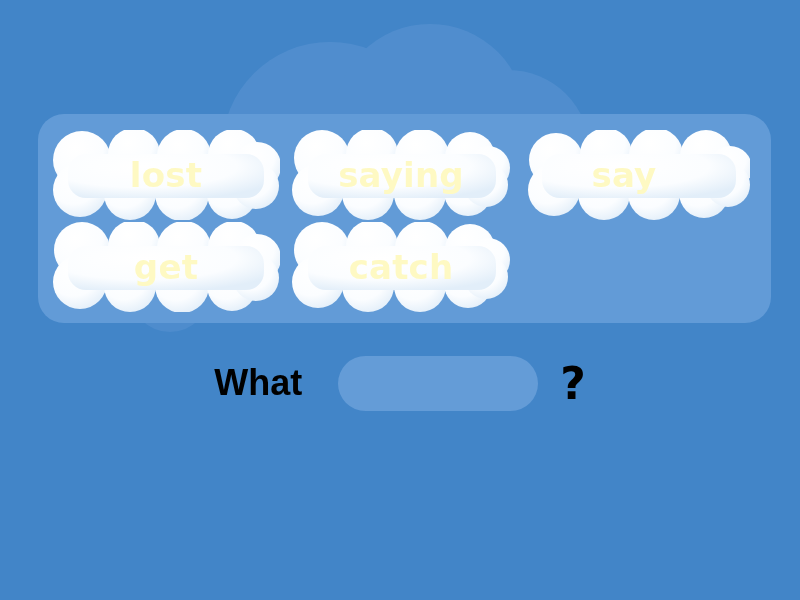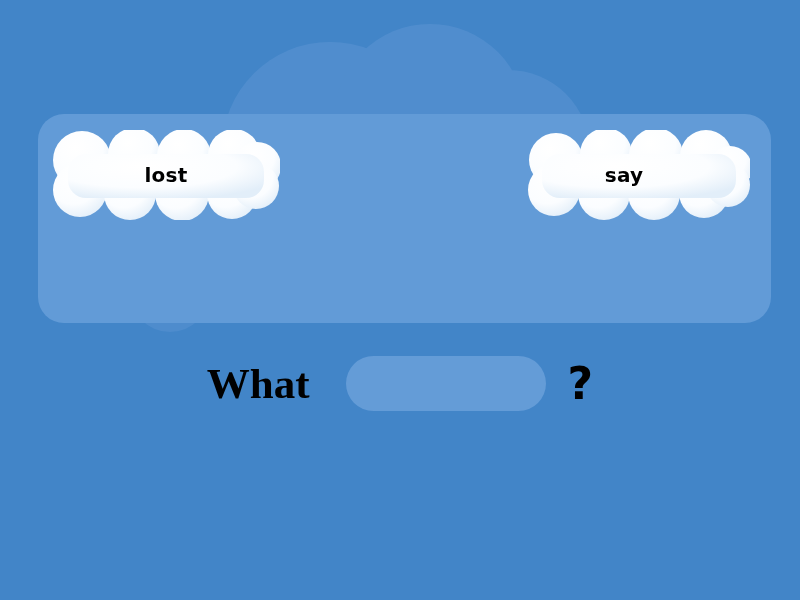--- a/index.html
+++ b/index.html
@@ -60,22 +60,22 @@
     position: absolute;
     left: 0;
     top: 0;
     width: 100%;
     height: 100%;
     display: flex;
     align-items: center;
     justify-content: center;
     font-family: "DejaVu Sans", sans-serif;
     font-weight: bold;
-    font-size: 20px;
-    color: #000000;
+    font-size: 34px;
+    color: #fef9c3;
     letter-spacing: 0.2px;
     user-select: none;
   }
 
   
   #tile-0 { left: 52px;  top: 130px; width: 228px; height: 90px; }
   #tile-1 { left: 292px; top: 130px; width: 218px; height: 90px; }
   #tile-2 { left: 528px; top: 130px; width: 222px; height: 90px; }
   #tile-3 { left: 52px;  top: 222px; width: 228px; height: 90px; }
   #tile-4 { left: 292px; top: 222px; width: 218px; height: 90px; }
@@ -88,23 +88,23 @@
     position: absolute;
     left: 0;
     top: 340px;
     width: 800px;
     height: 86px;
     display: flex;
     align-items: center;
     justify-content: center;
   }
   .sentence-word {
-    font-family: Liberation Serif, serif;
+    font-family: Liberation Sans, sans-serif;
     font-weight: bold;
-    font-size: 43px;
+    font-size: 36px;
     color: #000000;
     letter-spacing: 0px;
     margin-right: 20px;
     user-select: none;
     white-space: pre;
   }
   #sentence-blank {
     width: 200px;
     height: 55px;
     background: #649cd7;
@@ -173,41 +173,95 @@
         <circle cx="78" cy="64" r="26"></circle>
         <circle cx="130" cy="64" r="27"></circle>
         <circle cx="180" cy="64" r="25"></circle>
         <circle cx="204" cy="56" r="23"></circle>
         <rect x="16" y="24" width="196" height="44" rx="18"></rect>
       </g>
     </svg>
     <div class="tile-label">lost</div>
   </div>
 
+  <div class="tile" id="tile-1">
+    <svg width="218" height="90" viewBox="0 0 218 90" xmlns="http://www.w3.org/2000/svg">
+      <g fill="url(#puffGrad)">
+        <circle cx="30" cy="28" r="28"></circle>
+        <circle cx="80" cy="24" r="26"></circle>
+        <circle cx="130" cy="26" r="27"></circle>
+        <circle cx="178" cy="27" r="25"></circle>
+        <circle cx="196" cy="38" r="22"></circle>
+        <circle cx="26" cy="60" r="26"></circle>
+        <circle cx="76" cy="64" r="26"></circle>
+        <circle cx="128" cy="64" r="26"></circle>
+        <circle cx="176" cy="62" r="24"></circle>
+        <circle cx="194" cy="55" r="22"></circle>
+        <rect x="16" y="24" width="188" height="44" rx="18"></rect>
+      </g>
+    </svg>
+    <div class="tile-label">saying</div>
+  </div>
 
   <div class="tile" id="tile-2">
     <svg width="222" height="90" viewBox="0 0 222 90" xmlns="http://www.w3.org/2000/svg">
       <g fill="url(#puffGrad)">
         <circle cx="28" cy="30" r="27"></circle>
         <circle cx="78" cy="24" r="26"></circle>
         <circle cx="128" cy="25" r="27"></circle>
         <circle cx="178" cy="26" r="26"></circle>
         <circle cx="202" cy="38" r="22"></circle>
         <circle cx="26" cy="60" r="26"></circle>
         <circle cx="76" cy="64" r="26"></circle>
         <circle cx="126" cy="64" r="26"></circle>
         <circle cx="176" cy="63" r="25"></circle>
         <circle cx="200" cy="55" r="22"></circle>
         <rect x="14" y="24" width="194" height="44" rx="18"></rect>
       </g>
     </svg>
     <div class="tile-label">say</div>
   </div>
 
-
+  <div class="tile" id="tile-3">
+    <svg width="228" height="90" viewBox="0 0 228 90" xmlns="http://www.w3.org/2000/svg">
+      <g fill="url(#puffGrad)">
+        <circle cx="30" cy="28" r="28"></circle>
+        <circle cx="82" cy="24" r="26"></circle>
+        <circle cx="132" cy="26" r="27"></circle>
+        <circle cx="182" cy="25" r="26"></circle>
+        <circle cx="205" cy="36" r="24"></circle>
+        <circle cx="28" cy="60" r="27"></circle>
+        <circle cx="78" cy="64" r="26"></circle>
+        <circle cx="130" cy="64" r="27"></circle>
+        <circle cx="180" cy="64" r="25"></circle>
+        <circle cx="204" cy="56" r="23"></circle>
+        <rect x="16" y="24" width="196" height="44" rx="18"></rect>
+      </g>
+    </svg>
+    <div class="tile-label">get</div>
+  </div>
+
+  <div class="tile" id="tile-4">
+    <svg width="218" height="90" viewBox="0 0 218 90" xmlns="http://www.w3.org/2000/svg">
+      <g fill="url(#puffGrad)">
+        <circle cx="30" cy="28" r="28"></circle>
+        <circle cx="80" cy="24" r="26"></circle>
+        <circle cx="130" cy="26" r="27"></circle>
+        <circle cx="178" cy="27" r="25"></circle>
+        <circle cx="196" cy="38" r="22"></circle>
+        <circle cx="26" cy="60" r="26"></circle>
+        <circle cx="76" cy="64" r="26"></circle>
+        <circle cx="128" cy="64" r="26"></circle>
+        <circle cx="176" cy="62" r="24"></circle>
+        <circle cx="194" cy="55" r="22"></circle>
+        <rect x="16" y="24" width="188" height="44" rx="18"></rect>
+      </g>
+    </svg>
+    <div class="tile-label">catch</div>
+  </div>
 
   <div id="sentence-row">
     <span class="sentence-word">What</span>
     <div id="sentence-blank"></div>
     <span id="sentence-qmark">?</span>
   </div>
 
 </div>
 
 </body></html>

